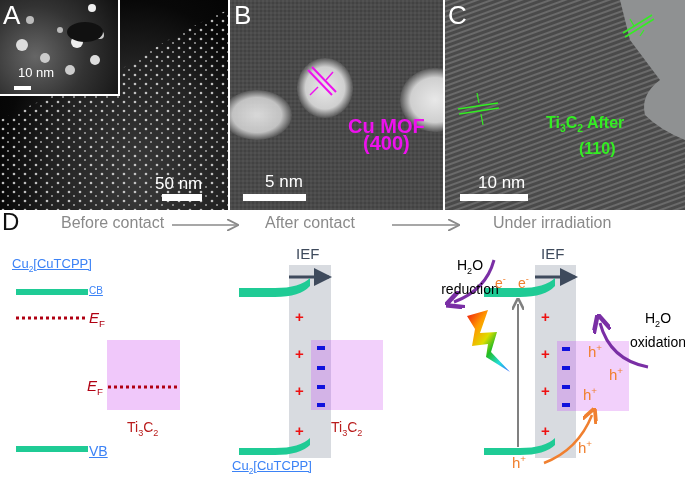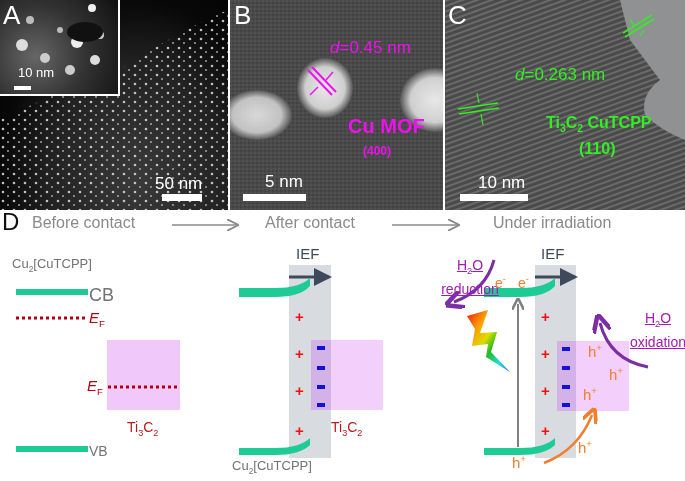--- a/index.html
+++ b/index.html
@@ -6,25 +6,25 @@
   body{width:685px;height:481px;position:relative;overflow:hidden;font-family:"Liberation Sans",sans-serif;}
   .abs{position:absolute;}
   .panel{position:absolute;top:0;height:210px;overflow:hidden;}
   .panel-label{position:absolute;color:#fff;font-size:26px;line-height:26px;font-family:"Liberation Sans",sans-serif;}
   .scale-text{position:absolute;color:#fff;font-size:17px;font-family:"Liberation Sans",sans-serif;margin-left:15px;}
   .scale-bar{position:absolute;background:#fff;height:7px;}
   .magenta{color:#ee11ee;}
   .green{color:#33ee22;}
   .bold{font-weight:bold;}
   .stage{position:absolute;color:#8a8a8a;font-size:16px;}
-  .teal{color:#737373;}
+  .teal{color:#3b82f6;text-decoration:underline;}
   .darkred{color:#b00012;}
   .violet{color:#b91c1c;text-align:right;}
   .orange{color:#f08030;}
-  .purple{color:#a21caf;text-decoration:underline;}
+  .purple{color:#000000;}
   .plus{position:absolute;color:#ee1111;font-weight:bold;font-size:15px;}
   .minus{position:absolute;background:#1111dd;width:8px;height:4px;}
   sub,sup{font-size:65%;}
 </style>
 </head>
 <body>
 
 <div class="panel" style="left:0;width:228px;background:radial-gradient(ellipse at 60% 85%,#3a3a3a 0%,#222 45%,#080808 70%,#000 100%);">
   <svg class="abs" style="left:0;top:0" width="228" height="210">
     <defs>
@@ -72,25 +72,22 @@
     <rect width="213" height="210" fill="url(#noiseB)" opacity="0.6"></rect>
     <ellipse cx="95" cy="88" rx="28" ry="30" fill="url(#pg1)"></ellipse>
     <ellipse cx="27" cy="115" rx="35" ry="25" fill="url(#pg1)" opacity="0.9"></ellipse>
     <ellipse cx="205" cy="100" rx="35" ry="32" fill="url(#pg1)"></ellipse>
     <line x1="78" y1="70" x2="102" y2="95" stroke="#ee11ee" stroke-width="2"></line>
     <line x1="82" y1="67" x2="106" y2="92" stroke="#ee11ee" stroke-width="2"></line>
     <line x1="103" y1="72" x2="96" y2="80" stroke="#ee11ee" stroke-width="1.5"></line>
     <line x1="80" y1="95" x2="88" y2="87" stroke="#ee11ee" stroke-width="1.5"></line>
   </svg>
   <span class="panel-label" style="left:4px;top:2px;">B</span>
-  <div class="abs magenta" style="left:100px;top:38px;font-size:17px;white-space:nowrap;">
-    <i>d</i><span>=0.45 nm</span>
-  </div>
   <div class="abs magenta bold" style="left:118px;top:115px;font-size:20px;">Cu MOF</div>
-  <div class="abs magenta bold" style="left:133px;top:144px;font-size:12px;">(400)</div>
+  <div class="abs magenta bold" style="left:133px;top:132px;font-size:20px;">(400)</div>
   <span class="scale-text" style="left:20px;top:172px;">5 nm</span>
   <div class="scale-bar" style="left:13px;top:194px;width:63px;"></div>
 </div>
 
 <div class="panel" style="left:445px;width:240px;background:#4d4d4d;">
   <svg class="abs" width="240" height="210">
     <defs>
       <pattern id="latC" width="5" height="5" patternUnits="userSpaceOnUse" patternTransform="rotate(-20)">
         <rect width="5" height="5" fill="#4a4a4a"></rect>
           <rect width="5" height="2" fill="#6a6a6a"></rect>
@@ -101,33 +98,30 @@
     <line x1="178" y1="33" x2="207" y2="15" stroke="#33ee22" stroke-width="1.5"></line>
     <line x1="180" y1="37" x2="209" y2="19" stroke="#33ee22" stroke-width="1.5"></line>
     <line x1="185" y1="19" x2="189" y2="26" stroke="#33ee22" stroke-width="1.2"></line>
     <line x1="199" y1="30" x2="195" y2="36" stroke="#33ee22" stroke-width="1.2"></line>
     <line x1="13" y1="109" x2="53" y2="103" stroke="#33ee22" stroke-width="1.5"></line>
     <line x1="14" y1="114" x2="54" y2="108" stroke="#33ee22" stroke-width="1.5"></line>
     <line x1="32" y1="93" x2="34" y2="103" stroke="#33ee22" stroke-width="1.2"></line>
     <line x1="36" y1="114" x2="38" y2="125" stroke="#33ee22" stroke-width="1.2"></line>
   </svg>
   <span class="panel-label" style="left:3px;top:2px;">C</span>
-  <div class="abs green" style="left:70px;top:65px;font-size:17px;white-space:nowrap;">
-    <i>d</i><span>=0.263 nm</span>
-  </div>
   <div class="abs green bold" style="left:101px;top:114px;font-size:16px;white-space:nowrap;">
-    <span>Ti</span><sub>3</sub><span>C</span><sub>2</sub><span> CuTCPP</span>
+    <span>Ti</span><sub>3</sub><span>C</span><sub>2</sub><span> After</span>
   </div>
   <div class="abs green bold" style="left:134px;top:140px;font-size:16px;">(110)</div>
   <span class="scale-text" style="left:18px;top:173px;">10 nm</span>
   <div class="scale-bar" style="left:15px;top:194px;width:68px;"></div>
 </div>
 
 <span class="abs" style="left:2px;top:208px;font-size:24px;color:#111;">D</span>
-<span class="stage" style="left:32px;top:214px;">Before contact</span>
+<span class="stage" style="left:61px;top:214px;">Before contact</span>
 <span class="stage" style="left:265px;top:214px;">After contact</span>
 <span class="stage" style="left:493px;top:214px;">Under irradiation</span>
 
 <svg class="abs" style="left:0;top:205px" width="685" height="276">
   <defs>
     <marker id="ahGray" markerWidth="8" markerHeight="8" refX="7" refY="4" orient="auto">
         <path d="M0 0 L8 4 L0 8" fill="none" stroke="#8a8a8a" stroke-width="1.3"></path>
       </marker>
     <marker id="ahDark" markerWidth="6" markerHeight="6" refX="5" refY="3" orient="auto">
         <path d="M0 0 L6 3 L0 6 Z" fill="#3e4a5c"></path>
@@ -176,21 +170,21 @@
   <line x1="518" y1="242" x2="518" y2="99" stroke="#808080" stroke-width="2" marker-end="url(#ahGray2)"></line>
   <path d="M494 55 Q486 85 454 97" fill="none" stroke="#7a2fa5" stroke-width="3" marker-end="url(#ahPurple)"></path>
   <path d="M648 162 Q610 155 600 118" fill="none" stroke="#7a2fa5" stroke-width="3" marker-end="url(#ahPurple)"></path>
   <path d="M544 258 Q578 245 592 210" fill="none" stroke="#f08030" stroke-width="2.5" marker-end="url(#ahOrange)"></path>
   <path d="M467 111 L488 105 L480 128 L497 127 L491 147 L510 167 L486 152 L488 139 L472 141 L475 124 Z" fill="url(#rainbow)"></path>
 </svg>
 
 <div class="abs teal" style="left:12px;top:256px;font-size:13px;white-space:nowrap;">
   <span>Cu</span><sub>2</sub><span>[CuTCPP]</span>
 </div>
-<span class="abs teal" style="left:89px;top:285px;font-size:18px;">CB</span>
+<span class="abs teal" style="left:89px;top:285px;font-size:10px;">CB</span>
 <div class="abs darkred" style="left:89px;top:309px;font-size:15px;">
   <i>E</i><sub>F</sub>
 </div>
 <div class="abs darkred" style="left:87px;top:377px;font-size:15px;">
   <i>E</i><sub>F</sub>
 </div>
 <div class="abs violet" style="left:127px;top:419px;font-size:14px;white-space:nowrap;">
   <span>Ti</span><sub>3</sub><span>C</span><sub>2</sub>
 </div>
 <span class="abs teal" style="left:89px;top:443px;font-size:14px;">VB</span>

